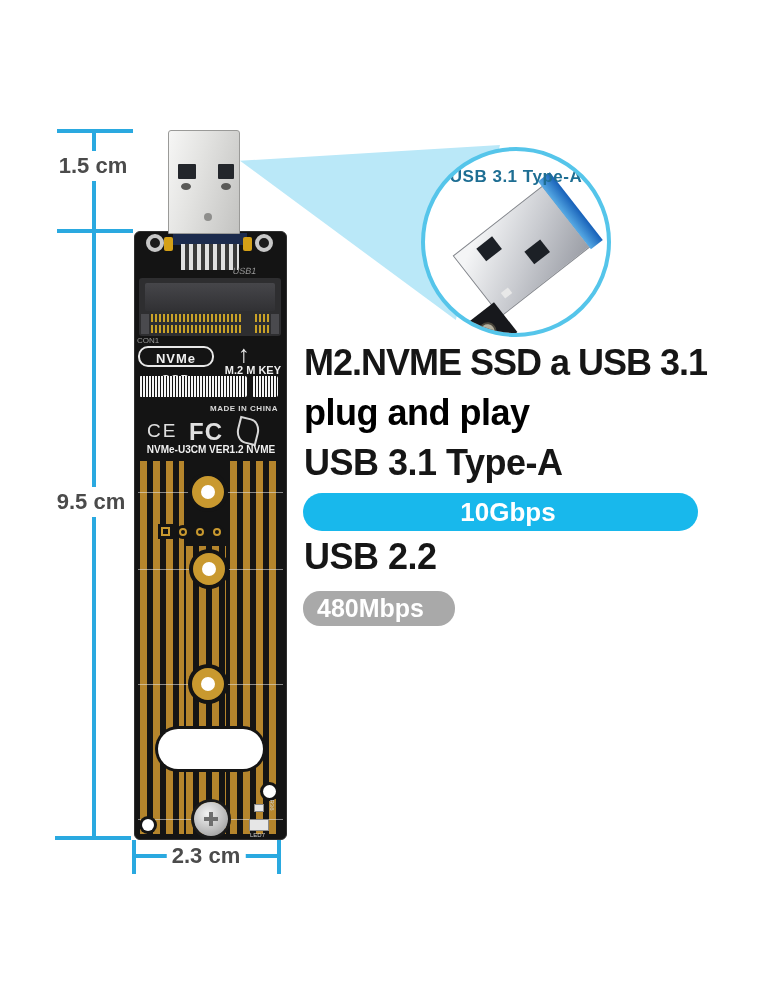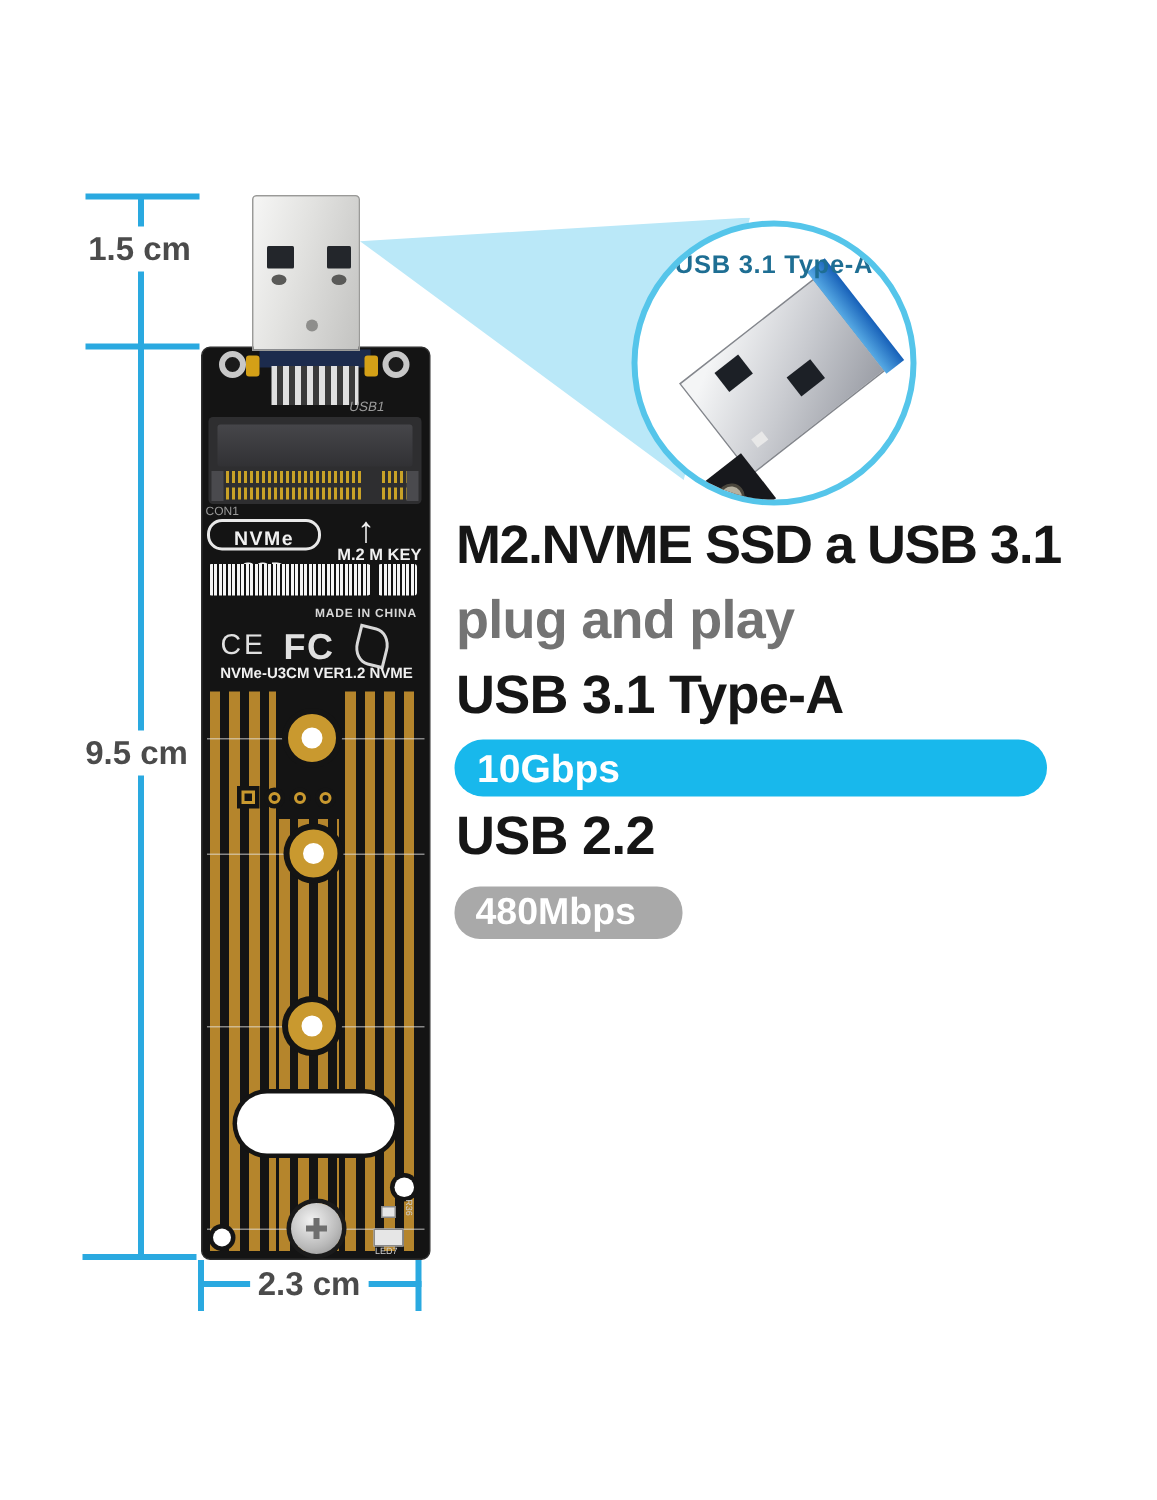--- a/index.html
+++ b/index.html
@@ -85,27 +85,27 @@
   .screw::before,.screw::after{content:"";position:absolute;background:#6e6e6e;}
   .screw::before{left:10px;top:15px;width:14px;height:4px;}
   .screw::after{left:15px;top:10px;width:4px;height:14px;}
   .white-hole{position:absolute;border-radius:50%;background:#fff;box-shadow:0 0 0 3px #141414;}
   .smd{position:absolute;background:#e6e6e6;border:1px solid #8a8a8a;box-sizing:border-box;}
   .smd-label{position:absolute;color:#cfcfcf;font-size:6px;}
 
   
   .mk-title{position:absolute;left:304px;top:342px;font-size:36px;font-weight:800;color:#161616;
        letter-spacing:-1px;white-space:nowrap;}
-  .mk-sub{position:absolute;left:304px;top:392px;font-size:36px;font-weight:800;color:#737373;
+  .mk-sub{position:absolute;left:304px;top:392px;font-size:36px;font-weight:800;color:#000000;
        letter-spacing:-.5px;}
   .mk-h{position:absolute;font-size:36px;font-weight:800;color:#161616;letter-spacing:-.5px;}
   .badge{position:absolute;color:#fff;font-weight:bold;}
   .badge span{display:block;}
   .badge-cyan{left:303px;top:493px;width:395px;height:38px;border-radius:19px;background:#18b8ec;
-       font-size:26px;line-height:38px;padding-left:15px;box-sizing:border-box;}
+       font-size:26px;line-height:38px;padding-left:15px;box-sizing:border-box;text-align:center;}
   .badge-gray{left:303px;top:591px;width:152px;height:35px;border-radius:17px;background:#a9a9a9;
        font-size:25px;line-height:35px;padding-left:14px;box-sizing:border-box;}
 </style>
 </head>
 <body>
 
 <div class="stage">
 
   <div class="abs dim" style="left:92px;top:131px;width:4px;height:709px;"></div>
   <div class="abs dim" style="left:57px;top:129px;width:76px;height:4px;"></div>

